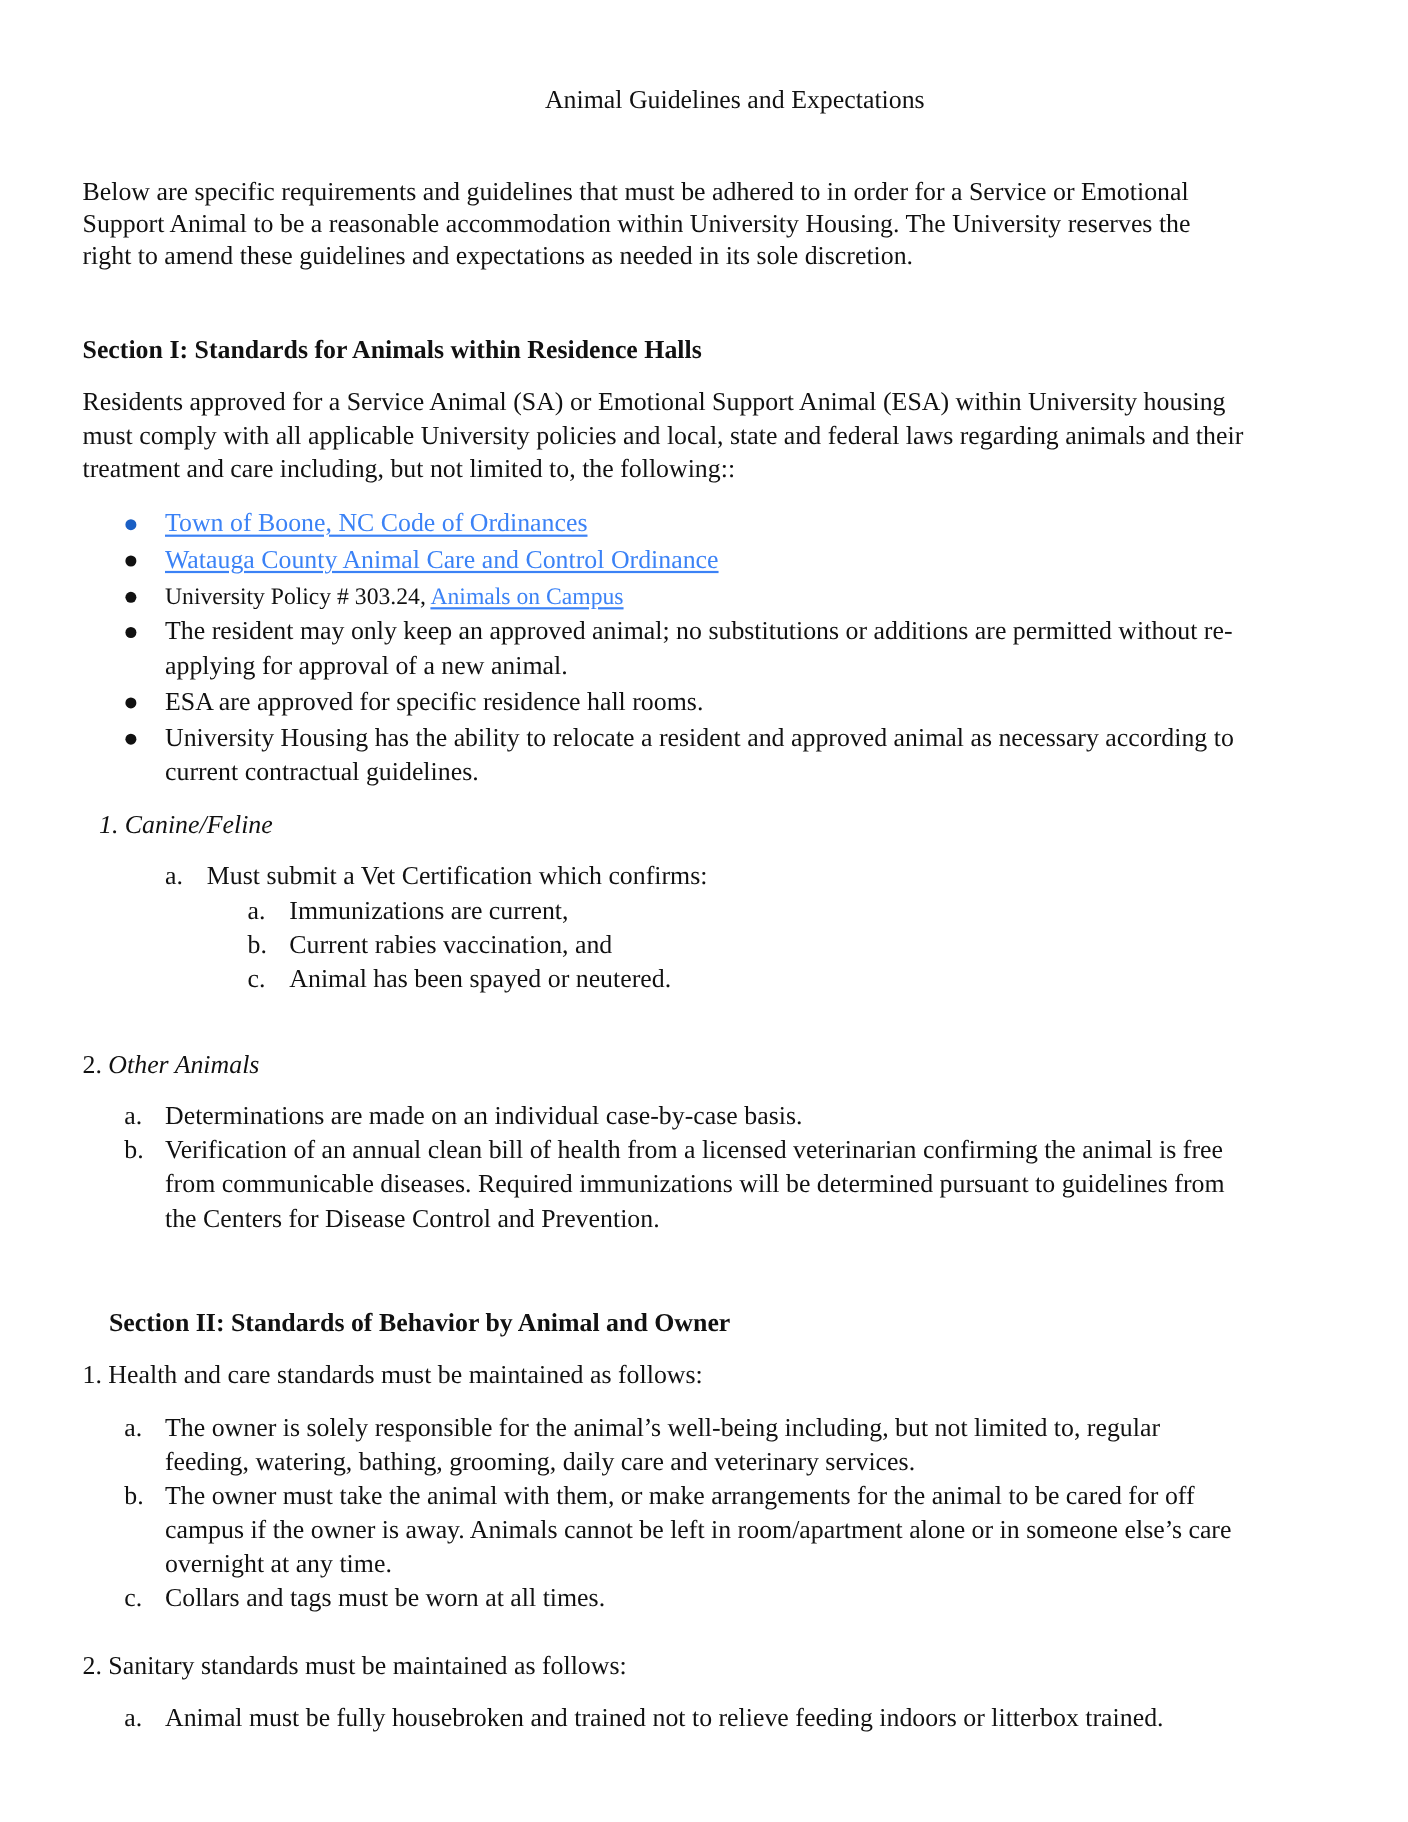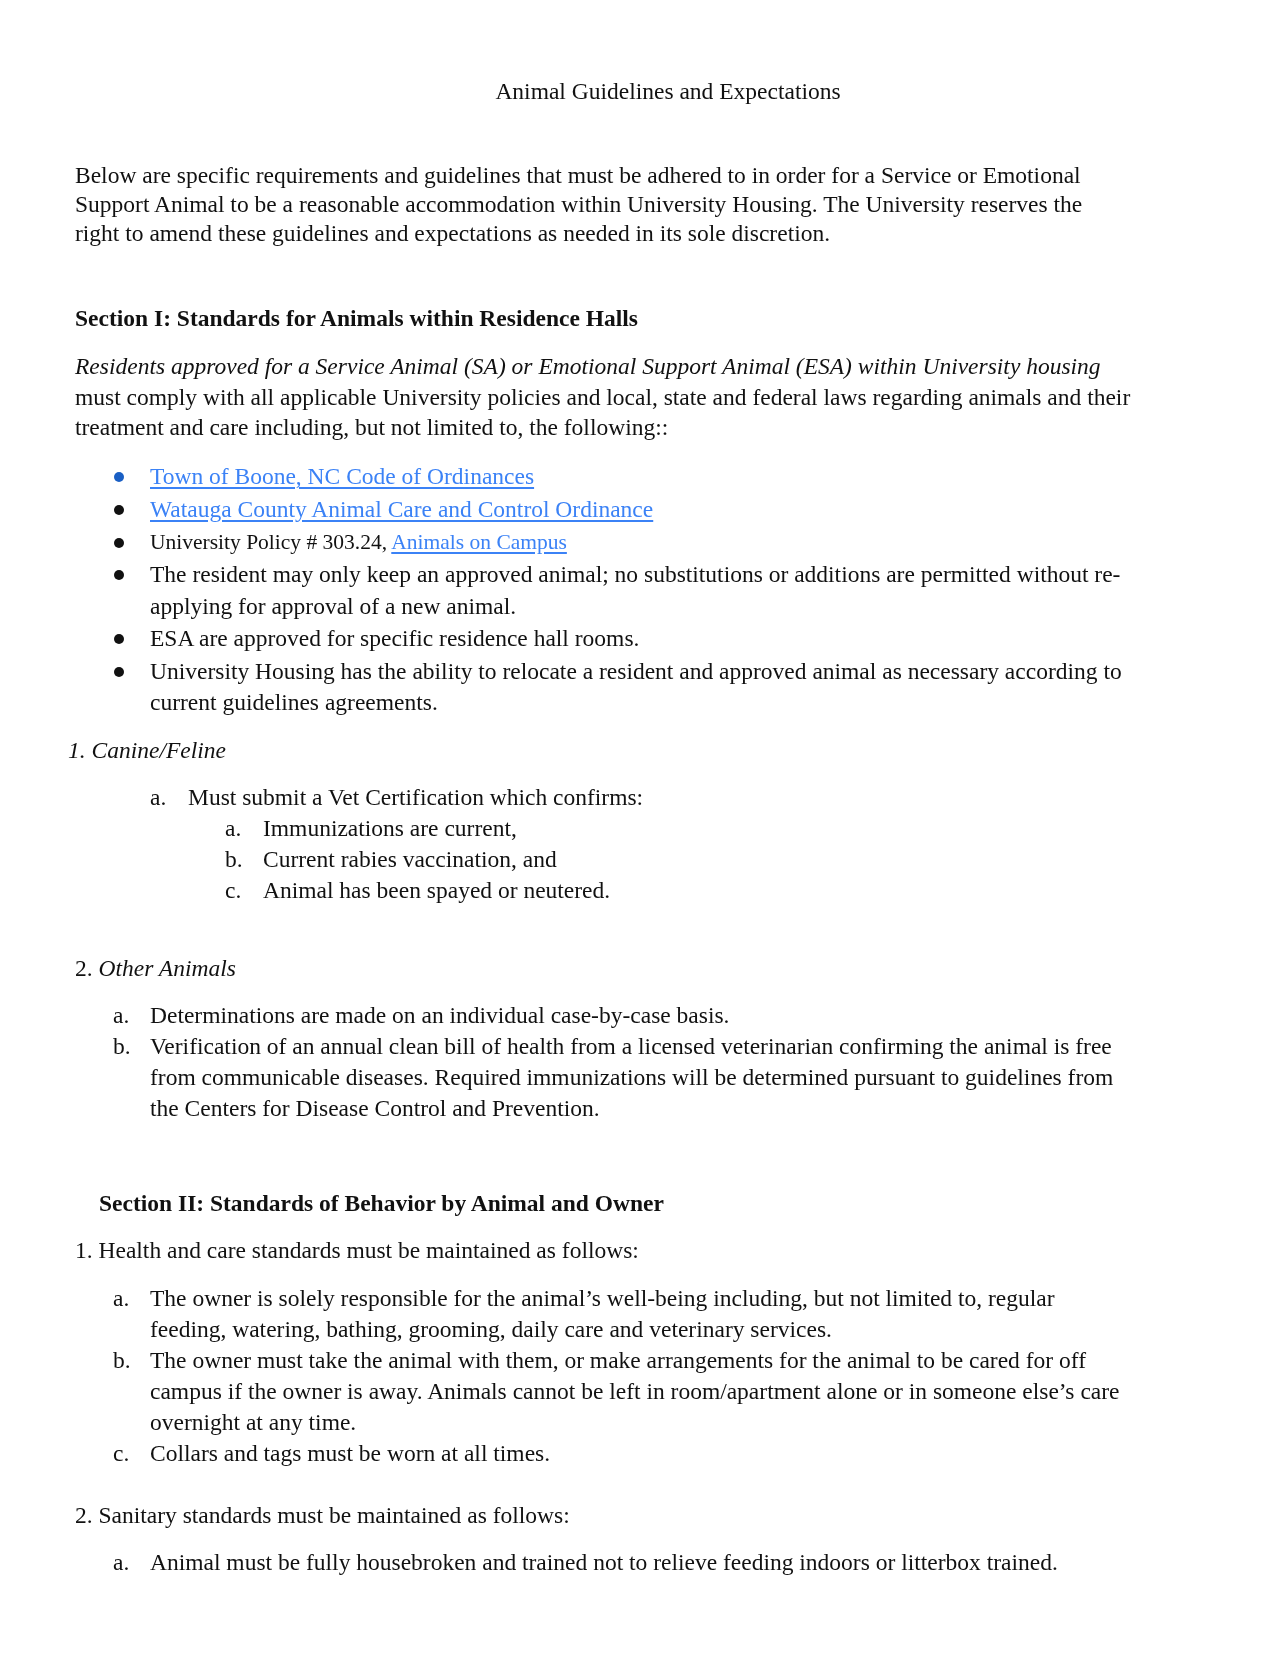--- a/index.html
+++ b/index.html
@@ -22,21 +22,21 @@
 
 <div>
   <div class="ln" style="left:75px; top:160px;">Below are specific requirements and guidelines that must be adhered to in order for a Service or Emotional</div>
   <div class="ln" style="left:75px; top:189px;">Support Animal to be a reasonable accommodation within University Housing. The University reserves the</div>
   <div class="ln" style="left:75px; top:218px;">right to amend these guidelines and expectations as needed in its sole discretion.</div>
 </div>
 
 <div class="ln bold" style="left:75px; top:303px;">Section I: Standards for Animals within Residence Halls</div>
 
 <div>
-  <div class="ln" style="left:75px; top:351px;font-style:italic;">Residents approved for a Service Animal (SA) or Emotional Support Animal (ESA) within University housing</div>
+  <div class="ln" style="left:75px; top:351px;">Residents approved for a Service Animal (SA) or Emotional Support Animal (ESA) within University housing</div>
   <div class="ln" style="left:75px; top:382px;">must comply with all applicable University policies and local, state and federal laws regarding animals and their</div>
   <div class="ln" style="left:75px; top:412px;">treatment and care including, but not limited to, the following::</div>
 </div>
 
 <div>
   <span class="bullet blue" style="left:114px; top:472px;"></span>
   <div class="ln" style="left:150px; top:461px;">
     <a class="link">Town of Boone, NC Code of Ordinances</a>
   </div>
 
@@ -52,24 +52,24 @@
 
   <span class="bullet" style="left:114px; top:570px;"></span>
   <div class="ln" style="left:150px; top:559px;">The resident may only keep an approved animal; no substitutions or additions are permitted without re-</div>
   <div class="ln" style="left:150px; top:591px;">applying for approval of a new animal.</div>
 
   <span class="bullet" style="left:114px; top:634px;"></span>
   <div class="ln" style="left:150px; top:623px;">ESA are approved for specific residence hall rooms.</div>
 
   <span class="bullet" style="left:114px; top:667px;"></span>
   <div class="ln" style="left:150px; top:656px;">University Housing has the ability to relocate a resident and approved animal as necessary according to</div>
-  <div class="ln" style="left:150px; top:687px;">current guidelines agreements.</div>
+  <div class="ln" style="left:150px; top:687px;">current contractual guidelines.</div>
 </div>
 
-<div class="ln ital" style="left:68px; top:735px;">1. Canine/Feline</div>
+<div class="ln ital" style="left:90px; top:735px;">1. Canine/Feline</div>
 
 <div>
   <div class="marker" style="left:150px; top:782px;">a.</div>
   <div class="ln" style="left:188px; top:782px;">Must submit a Vet Certification which confirms:</div>
 
   <div class="marker" style="left:225px; top:813px;">a.</div>
   <div class="ln" style="left:263px; top:813px;">Immunizations are current,</div>
 
   <div class="marker" style="left:225px; top:844px;">b.</div>
   <div class="ln" style="left:263px; top:844px;">Current rabies vaccination, and</div>

